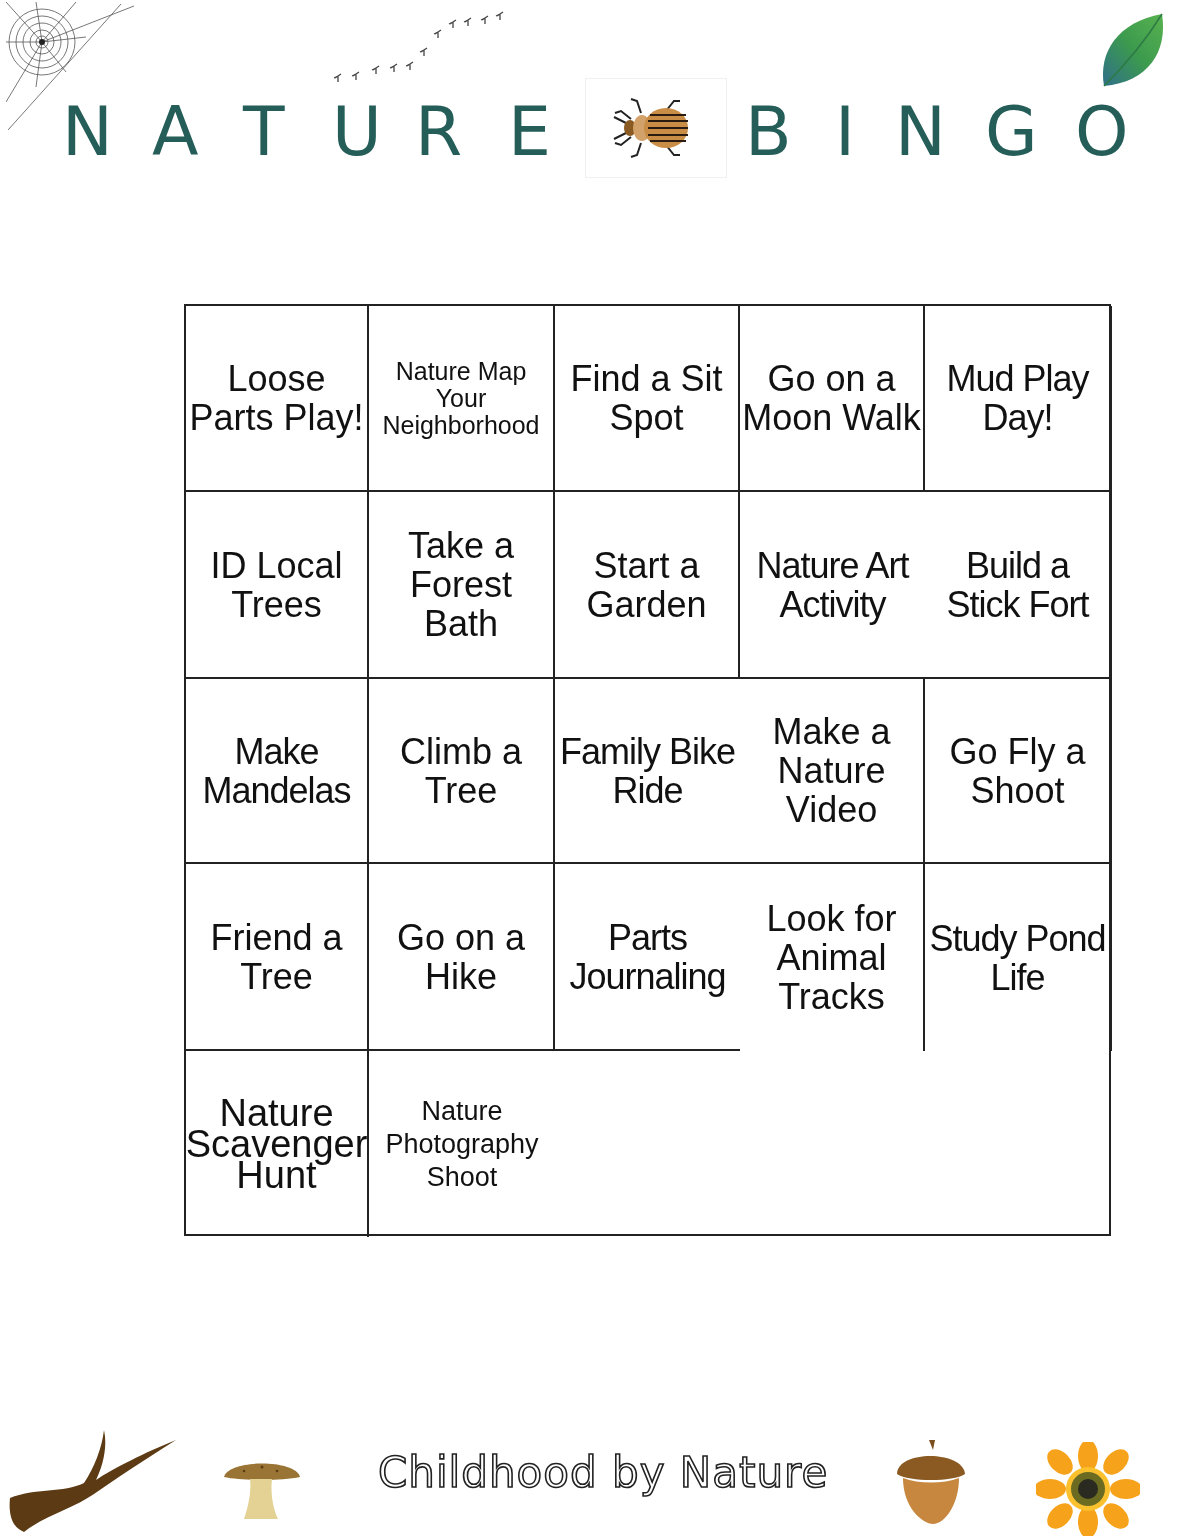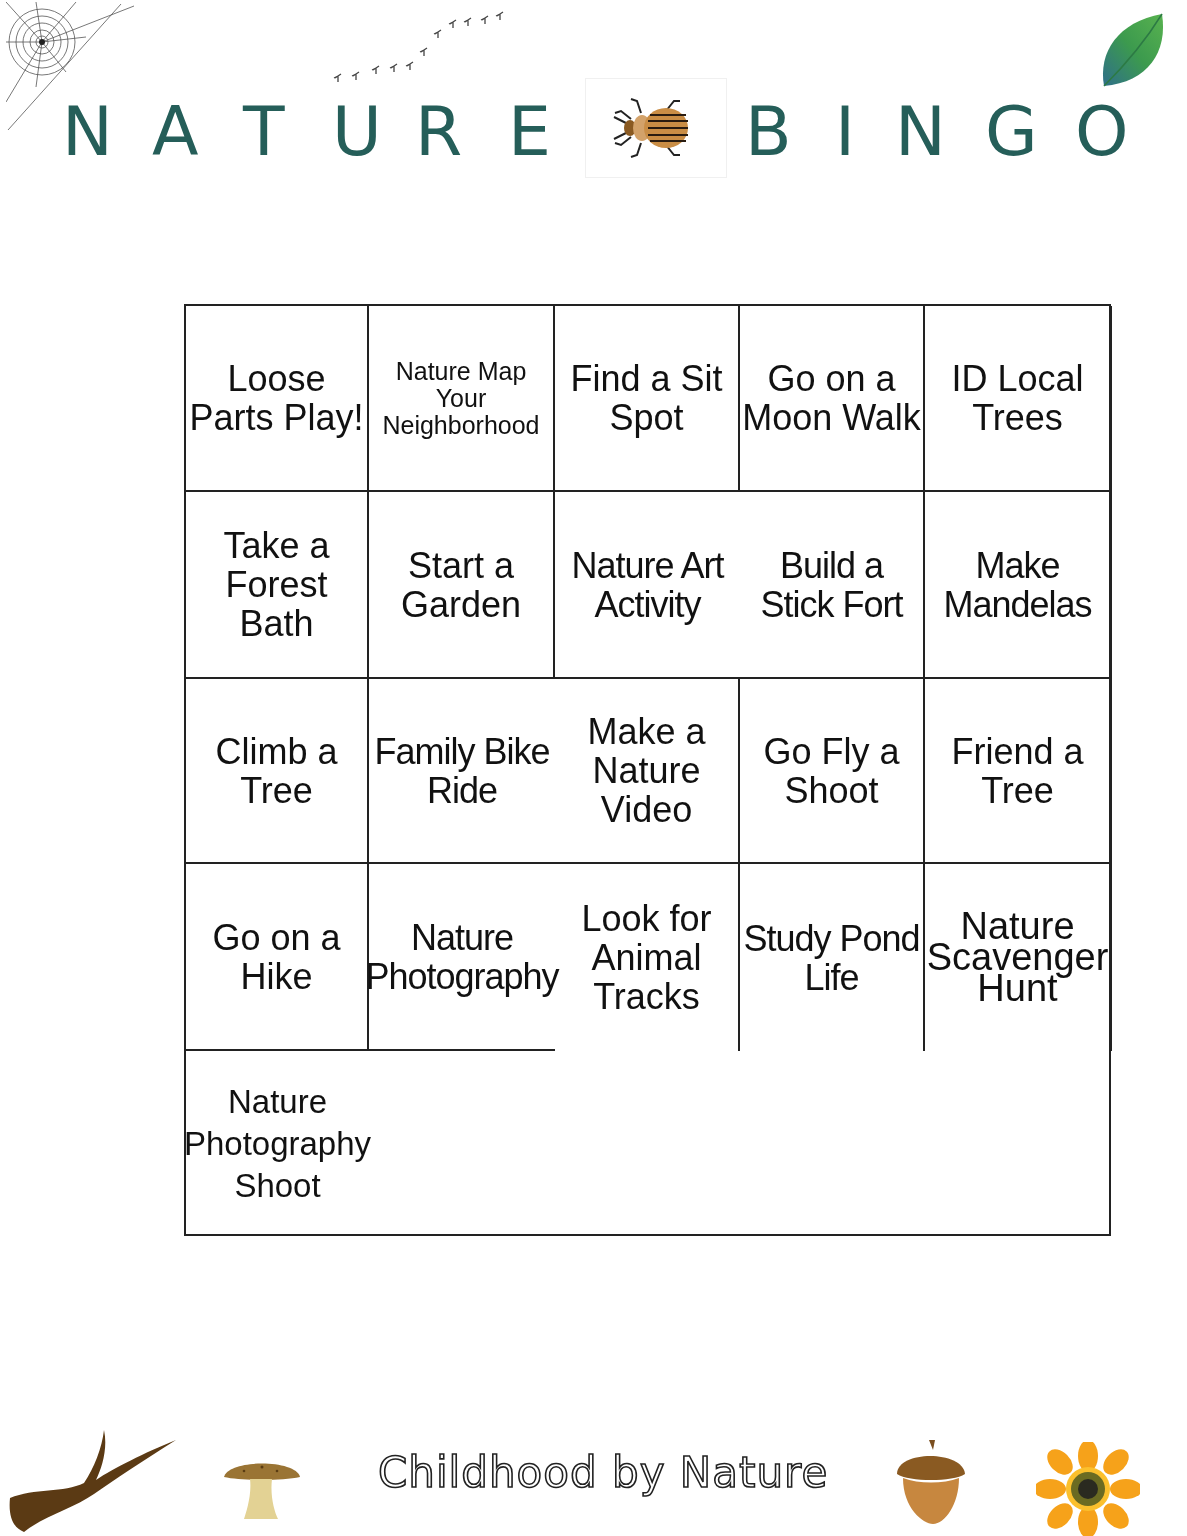--- a/index.html
+++ b/index.html
@@ -133,40 +133,41 @@
   <span class="title-letter" style="left:1075px">O</span>
 </div>
 
 <div class="grid">
 
   <div class="cell">Loose Parts Play!</div>
   <div class="cell sm">Nature Map Your Neighborhood</div>
   <div class="cell">Find a Sit Spot</div>
   <div class="cell">Go on a Moon Walk</div>
 
+  <div class="cell tight">Mud Play Day!</div>
   <div class="cell">ID Local Trees</div>
   <div class="cell">Take a Forest Bath</div>
   <div class="cell">Start a Garden</div>
   <div class="cell last-col tight">Nature Art Activity</div>
 
   <div class="cell tight">Build a Stick Fort</div>
   <div class="cell tight">Make Mandelas</div>
   <div class="cell">Climb a Tree</div>
   <div class="cell last-col tight">Family Bike Ride</div>
 
   <div class="cell">Make a Nature Video</div>
   <div class="cell">Go Fly a Shoot</div>
   <div class="cell">Friend a Tree</div>
   <div class="cell">Go on a Hike</div>
-  <div class="cell last-col tight">Nature Photography</div>
+  <div class="cell last-col tight">Parts Journaling</div>
 
   <div class="cell last-row">Look for Animal Tracks</div>
   <div class="cell last-row tight">Study Pond Life</div>
   <div class="cell last-row md">Nature Scavenger Hunt</div>
-  <div class="cell last-row last-col sm" style="font-size:33px;line-height:42px">Nature Photography Shoot</div>
+  <div class="cell last-row last-col sm" style="font-size:27px;line-height:33px">Nature Photography Shoot</div>
 </div>
 
 <svg class="deco" style="left:4px;top:1428px" width="175" height="108" viewBox="0 0 175 108">
   <path d="M6 70 C30 60 60 65 80 55 C90 40 98 20 100 2 C104 20 98 40 92 52 C110 40 140 25 172 12 C140 32 110 52 90 66 C70 80 40 88 20 104 C10 100 4 90 6 70 Z" fill="#5b3a14"></path>
 </svg>
 
 <svg class="deco" style="left:222px;top:1455px" width="80" height="72" viewBox="0 0 80 72">
   <path d="M2 22 C6 4 74 4 78 22 C60 26 20 26 2 22 Z" fill="#9a7434"></path>
   <path d="M28 24 C30 40 24 58 22 64 L56 64 C52 56 48 40 50 24 Z" fill="#e3d294"></path>
   <circle cx="40" cy="12" r="1.5" fill="#5a3c12"></circle>

